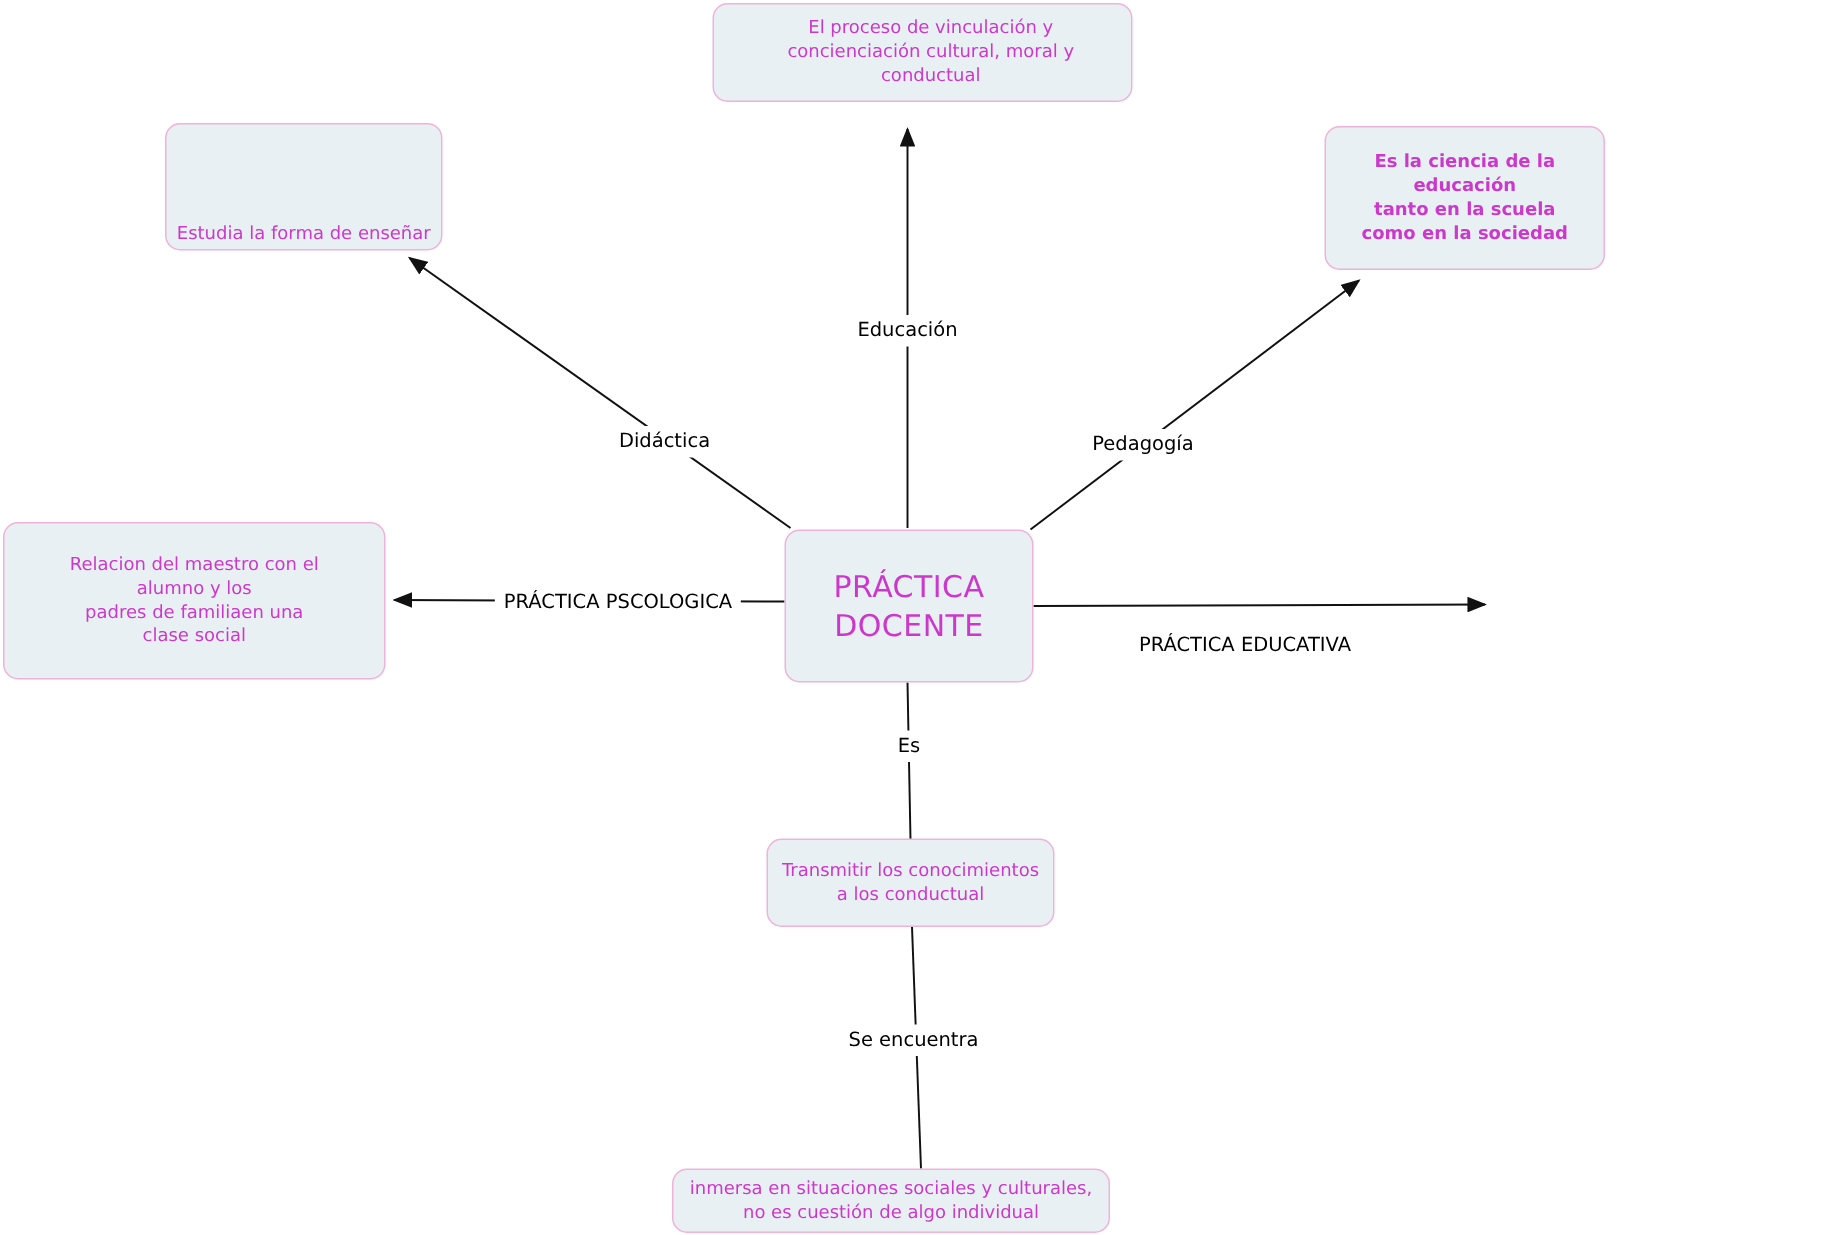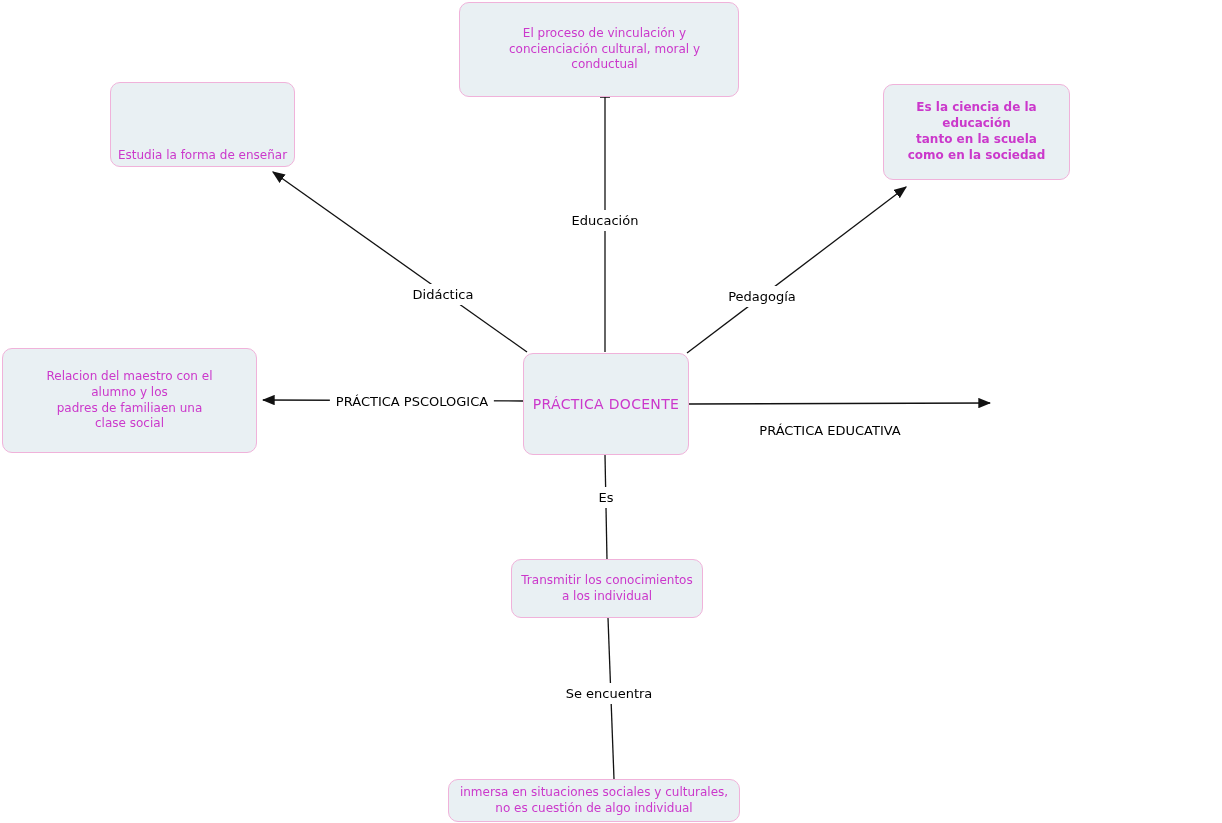--- a/index.html
+++ b/index.html
@@ -37,25 +37,25 @@
     text-align: center;
   }
   .node-text {
     white-space: pre-line;
     color: #cb38cb;
     font-size: 12px;
     line-height: 1.32;
     padding: 2px 3px;
   }
   .n-central .node-text {
-    font-size: 14px;
+    font-size: 20px;
     letter-spacing: 0.3px;
   }
   
-  .n-proceso    { left: 459px; top: 2px;   width: 280px; height: 95px; padding-left: 11px; }
+  .n-proceso    { left: 475px; top: 2px;   width: 280px; height: 66px; padding-left: 11px; }
   .n-estudia    { left: 110px; top: 82px;  width: 185px; height: 85px; align-items: flex-end; }
   .n-ciencia    { left: 883px; top: 84px;  width: 187px; height: 96px; font-weight: bold; }
   .n-central    { left: 523px; top: 353px; width: 166px; height: 102px; }
   .n-relacion   { left: 2px;   top: 348px; width: 255px; height: 105px; }
   .n-accion     { left: 994px; top: 359px; width: 226px; height: 86px; }
   .n-transmitir { left: 511px; top: 559px; width: 192px; height: 59px; }
   .n-inmersa    { left: 448px; top: 779px; width: 292px; height: 43px; }
 
   .edge-label {
     position: absolute;
@@ -117,21 +117,21 @@
   <div class="node n-relacion">
     <span class="node-text">Relacion del maestro con el
 alumno y los
 padres de familiaen una
 clase social</span>
   </div>
 
 
   <div class="node n-transmitir">
     <span class="node-text">Transmitir los conocimientos
-a los individual</span>
+a los conductual</span>
   </div>
 
   <div class="node n-inmersa">
     <span class="node-text">inmersa en situaciones sociales y culturales,
 no es cuestión de algo individual</span>
   </div>
 
   <div class="edge-label l-educacion">Educación</div>
   <div class="edge-label l-didactica">Didáctica</div>
   <div class="edge-label l-pedagogia">Pedagogía</div>

